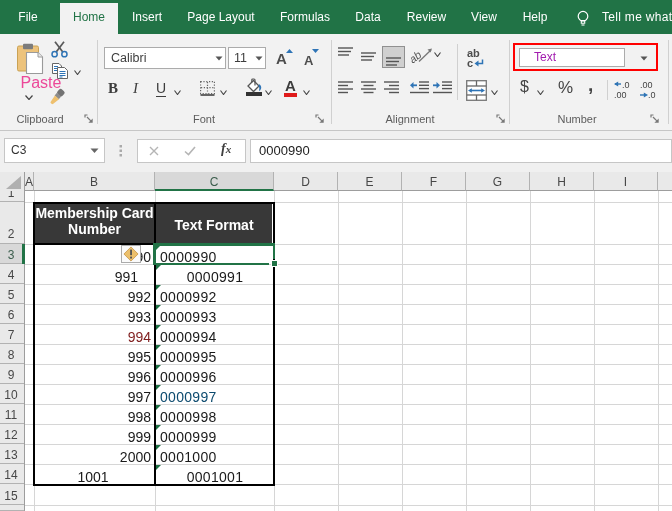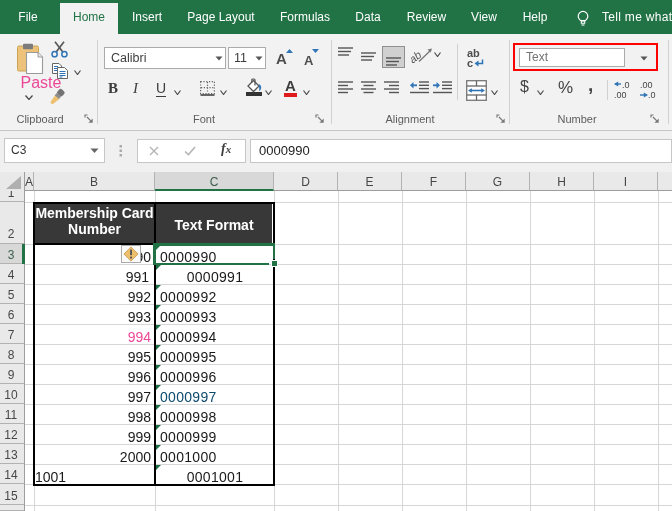--- a/index.html
+++ b/index.html
@@ -204,21 +204,21 @@
     <path d="M0.5 0.5 L3.5 4.5 L6.5 0.5" fill="none" stroke="#444" stroke-width="1.1"></path>
   </svg>
 <div class="ab" style="left:457px;top:44px;width:1px;height:56px;background:#d0d0d0"></div>
 <div class="ab grouplabel" style="left:378px;top:113px;width:64px">Alignment</div>
 <svg class="ab" style="left:496px;top:114px" width="10" height="10" viewBox="0 0 10 10">
 <path d="M1 3.5 L1 1 L3.5 1" fill="none" stroke="#777" stroke-width="1.2"></path>
 <path d="M3 3 L6.8 6.8" stroke="#777" stroke-width="1.2"></path>
 <path d="M8.7 8.7 L8.7 4.4 L4.4 8.7 Z" fill="#777"></path>
 </svg>
 <div class="ab" style="left:513px;top:43px;width:145px;height:28px;border:2.5px solid #f00"></div>
-<div class="ab combo" style="left:519px;top:48px;width:106px;height:19px;font-size:12px;color:#737373;line-height:17px;padding-left:6px">Text</div>
+<div class="ab combo" style="left:519px;top:48px;width:106px;height:19px;font-size:12px;color:#a21caf;line-height:17px;padding-left:14px">Text</div>
 <svg class="ab" style="left:640px;top:56px" width="8" height="5" viewBox="0 0 8 5">
     <path d="M0.5 0.5 L4 4.5 L7.5 0.5 Z" fill="#555"></path>
   </svg>
 <div class="ab" style="left:520px;top:78px;font-size:16px;color:#444">$</div>
 <svg class="ab" style="left:537px;top:90px" width="7" height="5" viewBox="0 0 7 5">
     <path d="M0.5 0.5 L3.5 4.5 L6.5 0.5" fill="none" stroke="#444" stroke-width="1.1"></path>
   </svg>
 <div class="ab" style="left:558px;top:78px;font-size:17px;color:#444">%</div>
 <div class="ab" style="left:588px;top:74px;font-size:19px;color:#444;font-weight:bold">,</div>
 <div class="ab" style="left:607px;top:80px;width:1px;height:20px;background:#d0d0d0"></div>
@@ -324,36 +324,36 @@
 <div class="ab" style="left:33px;top:484px;width:242px;height:2px;background:#000"></div>
 <div class="ab" style="left:33px;top:202px;width:2px;height:284px;background:#000"></div>
 <div class="ab" style="left:273px;top:202px;width:2px;height:284px;background:#000"></div>
 <div class="ab" style="left:154px;top:202px;width:2px;height:284px;background:#000"></div>
 <div class="ab" style="left:33px;top:243px;width:242px;height:2px;background:#000"></div>
 <div class="ab" style="left:35px;top:247px;width:118px;height:18px;font-size:14px;color:#1a1a1a;text-align:right;line-height:20px;padding-right:2px">990</div>
 <div class="ab" style="left:160px;top:247px;width:110px;height:18px;font-size:14px;color:#1a1a1a;text-align:left;line-height:20px;letter-spacing:0.3px">0000990</div>
 <svg class="ab" style="left:156px;top:245px" width="5" height="5" viewBox="0 0 5 5">
     <path d="M0 0 L5 0 L0 5 Z" fill="#1e7145"></path>
   </svg>
-<div class="ab" style="left:35px;top:267px;width:118px;height:18px;font-size:14px;color:#1a1a1a;text-align:right;line-height:20px;padding-right:4px">991</div>
+<div class="ab" style="left:35px;top:267px;width:118px;height:18px;font-size:14px;color:#1a1a1a;text-align:right;line-height:20px;padding-right:15px">991</div>
 <div class="ab" style="left:160px;top:267px;width:110px;height:18px;font-size:14px;color:#1a1a1a;text-align:center;line-height:20px;letter-spacing:0.3px">0000991</div>
 <svg class="ab" style="left:156px;top:265px" width="5" height="5" viewBox="0 0 5 5">
     <path d="M0 0 L5 0 L0 5 Z" fill="#1e7145"></path>
   </svg>
 <div class="ab" style="left:35px;top:287px;width:118px;height:18px;font-size:14px;color:#1a1a1a;text-align:right;line-height:20px;padding-right:2px">992</div>
 <div class="ab" style="left:160px;top:287px;width:110px;height:18px;font-size:14px;color:#1a1a1a;text-align:left;line-height:20px;letter-spacing:0.3px">0000992</div>
 <svg class="ab" style="left:156px;top:285px" width="5" height="5" viewBox="0 0 5 5">
     <path d="M0 0 L5 0 L0 5 Z" fill="#1e7145"></path>
   </svg>
 <div class="ab" style="left:35px;top:307px;width:118px;height:18px;font-size:14px;color:#1a1a1a;text-align:right;line-height:20px;padding-right:2px">993</div>
 <div class="ab" style="left:160px;top:307px;width:110px;height:18px;font-size:14px;color:#1a1a1a;text-align:left;line-height:20px;letter-spacing:0.3px">0000993</div>
 <svg class="ab" style="left:156px;top:305px" width="5" height="5" viewBox="0 0 5 5">
     <path d="M0 0 L5 0 L0 5 Z" fill="#1e7145"></path>
   </svg>
-<div class="ab" style="left:35px;top:327px;width:118px;height:18px;font-size:14px;color:#ec4899;text-align:right;line-height:20px;padding-right:2px">994</div>
+<div class="ab" style="left:35px;top:327px;width:118px;height:18px;font-size:14px;color:#7f1d1d;text-align:right;line-height:20px;padding-right:2px">994</div>
 <div class="ab" style="left:160px;top:327px;width:110px;height:18px;font-size:14px;color:#1a1a1a;text-align:left;line-height:20px;letter-spacing:0.3px">0000994</div>
 <svg class="ab" style="left:156px;top:325px" width="5" height="5" viewBox="0 0 5 5">
     <path d="M0 0 L5 0 L0 5 Z" fill="#1e7145"></path>
   </svg>
 <div class="ab" style="left:35px;top:347px;width:118px;height:18px;font-size:14px;color:#1a1a1a;text-align:right;line-height:20px;padding-right:2px">995</div>
 <div class="ab" style="left:160px;top:347px;width:110px;height:18px;font-size:14px;color:#1a1a1a;text-align:left;line-height:20px;letter-spacing:0.3px">0000995</div>
 <svg class="ab" style="left:156px;top:345px" width="5" height="5" viewBox="0 0 5 5">
     <path d="M0 0 L5 0 L0 5 Z" fill="#1e7145"></path>
   </svg>
 <div class="ab" style="left:35px;top:367px;width:118px;height:18px;font-size:14px;color:#1a1a1a;text-align:right;line-height:20px;padding-right:2px">996</div>
@@ -374,21 +374,21 @@
 <div class="ab" style="left:35px;top:427px;width:118px;height:18px;font-size:14px;color:#1a1a1a;text-align:right;line-height:20px;padding-right:2px">999</div>
 <div class="ab" style="left:160px;top:427px;width:110px;height:18px;font-size:14px;color:#1a1a1a;text-align:left;line-height:20px;letter-spacing:0.3px">0000999</div>
 <svg class="ab" style="left:156px;top:425px" width="5" height="5" viewBox="0 0 5 5">
     <path d="M0 0 L5 0 L0 5 Z" fill="#1e7145"></path>
   </svg>
 <div class="ab" style="left:35px;top:447px;width:118px;height:18px;font-size:14px;color:#1a1a1a;text-align:right;line-height:20px;padding-right:2px">2000</div>
 <div class="ab" style="left:160px;top:447px;width:110px;height:18px;font-size:14px;color:#1a1a1a;text-align:left;line-height:20px;letter-spacing:0.3px">0001000</div>
 <svg class="ab" style="left:156px;top:445px" width="5" height="5" viewBox="0 0 5 5">
     <path d="M0 0 L5 0 L0 5 Z" fill="#1e7145"></path>
   </svg>
-<div class="ab" style="left:35px;top:467px;width:118px;height:18px;font-size:14px;color:#1a1a1a;text-align:left;line-height:20px;padding-right:2px">1001</div>
+<div class="ab" style="left:35px;top:467px;width:118px;height:18px;font-size:14px;color:#1a1a1a;text-align:center;line-height:20px;padding-right:2px">1001</div>
 <div class="ab" style="left:160px;top:467px;width:110px;height:18px;font-size:14px;color:#1a1a1a;text-align:center;line-height:20px;letter-spacing:0.3px">0001001</div>
 <svg class="ab" style="left:156px;top:465px" width="5" height="5" viewBox="0 0 5 5">
     <path d="M0 0 L5 0 L0 5 Z" fill="#1e7145"></path>
   </svg>
 <div class="ab" style="left:153px;top:243px;width:122px;height:2.5px;background:#217346"></div>
 <div class="ab" style="left:153px;top:262.5px;width:116px;height:2.5px;background:#217346"></div>
 <div class="ab" style="left:153px;top:243px;width:2.5px;height:22px;background:#217346"></div>
 <div class="ab" style="left:272.5px;top:243px;width:2.5px;height:16px;background:#217346"></div>
 <div class="ab" style="left:271px;top:260px;width:6.5px;height:6.5px;background:#217346;border:1px solid #fff"></div>
 <div class="ab" style="left:121px;top:245px;width:20px;height:18px;background:#fbfbfb;border:1px solid #ababab"></div>

